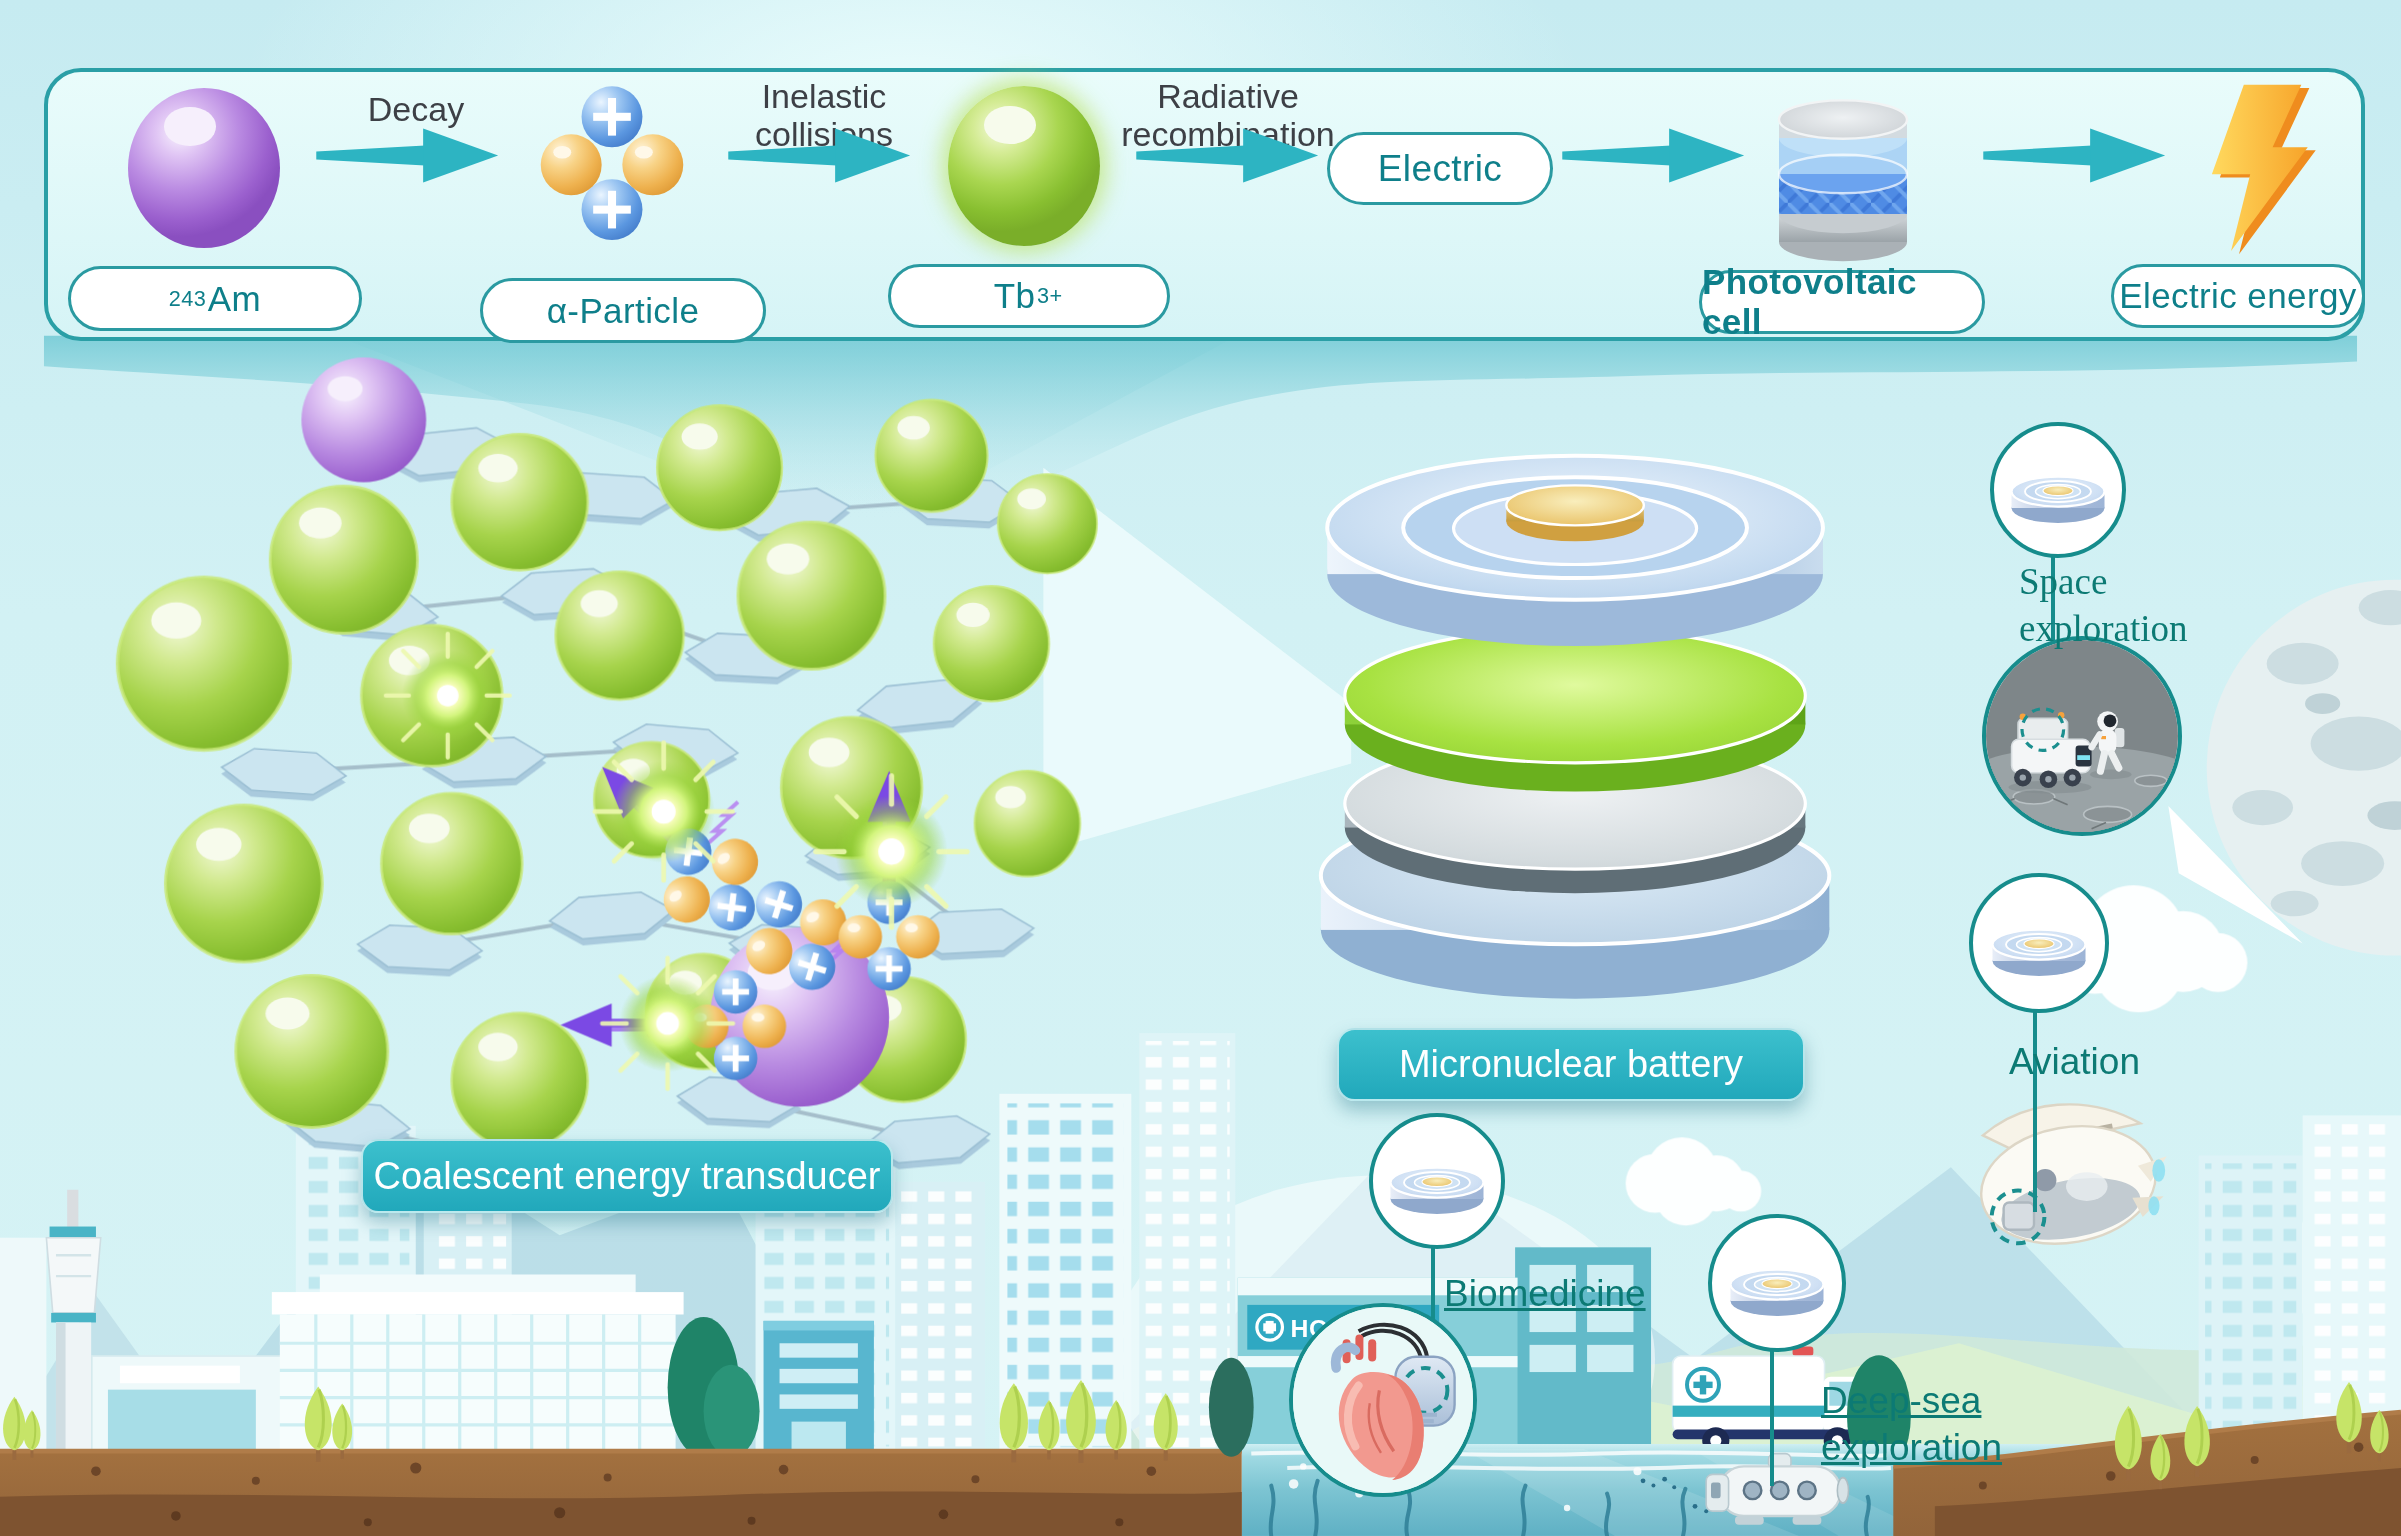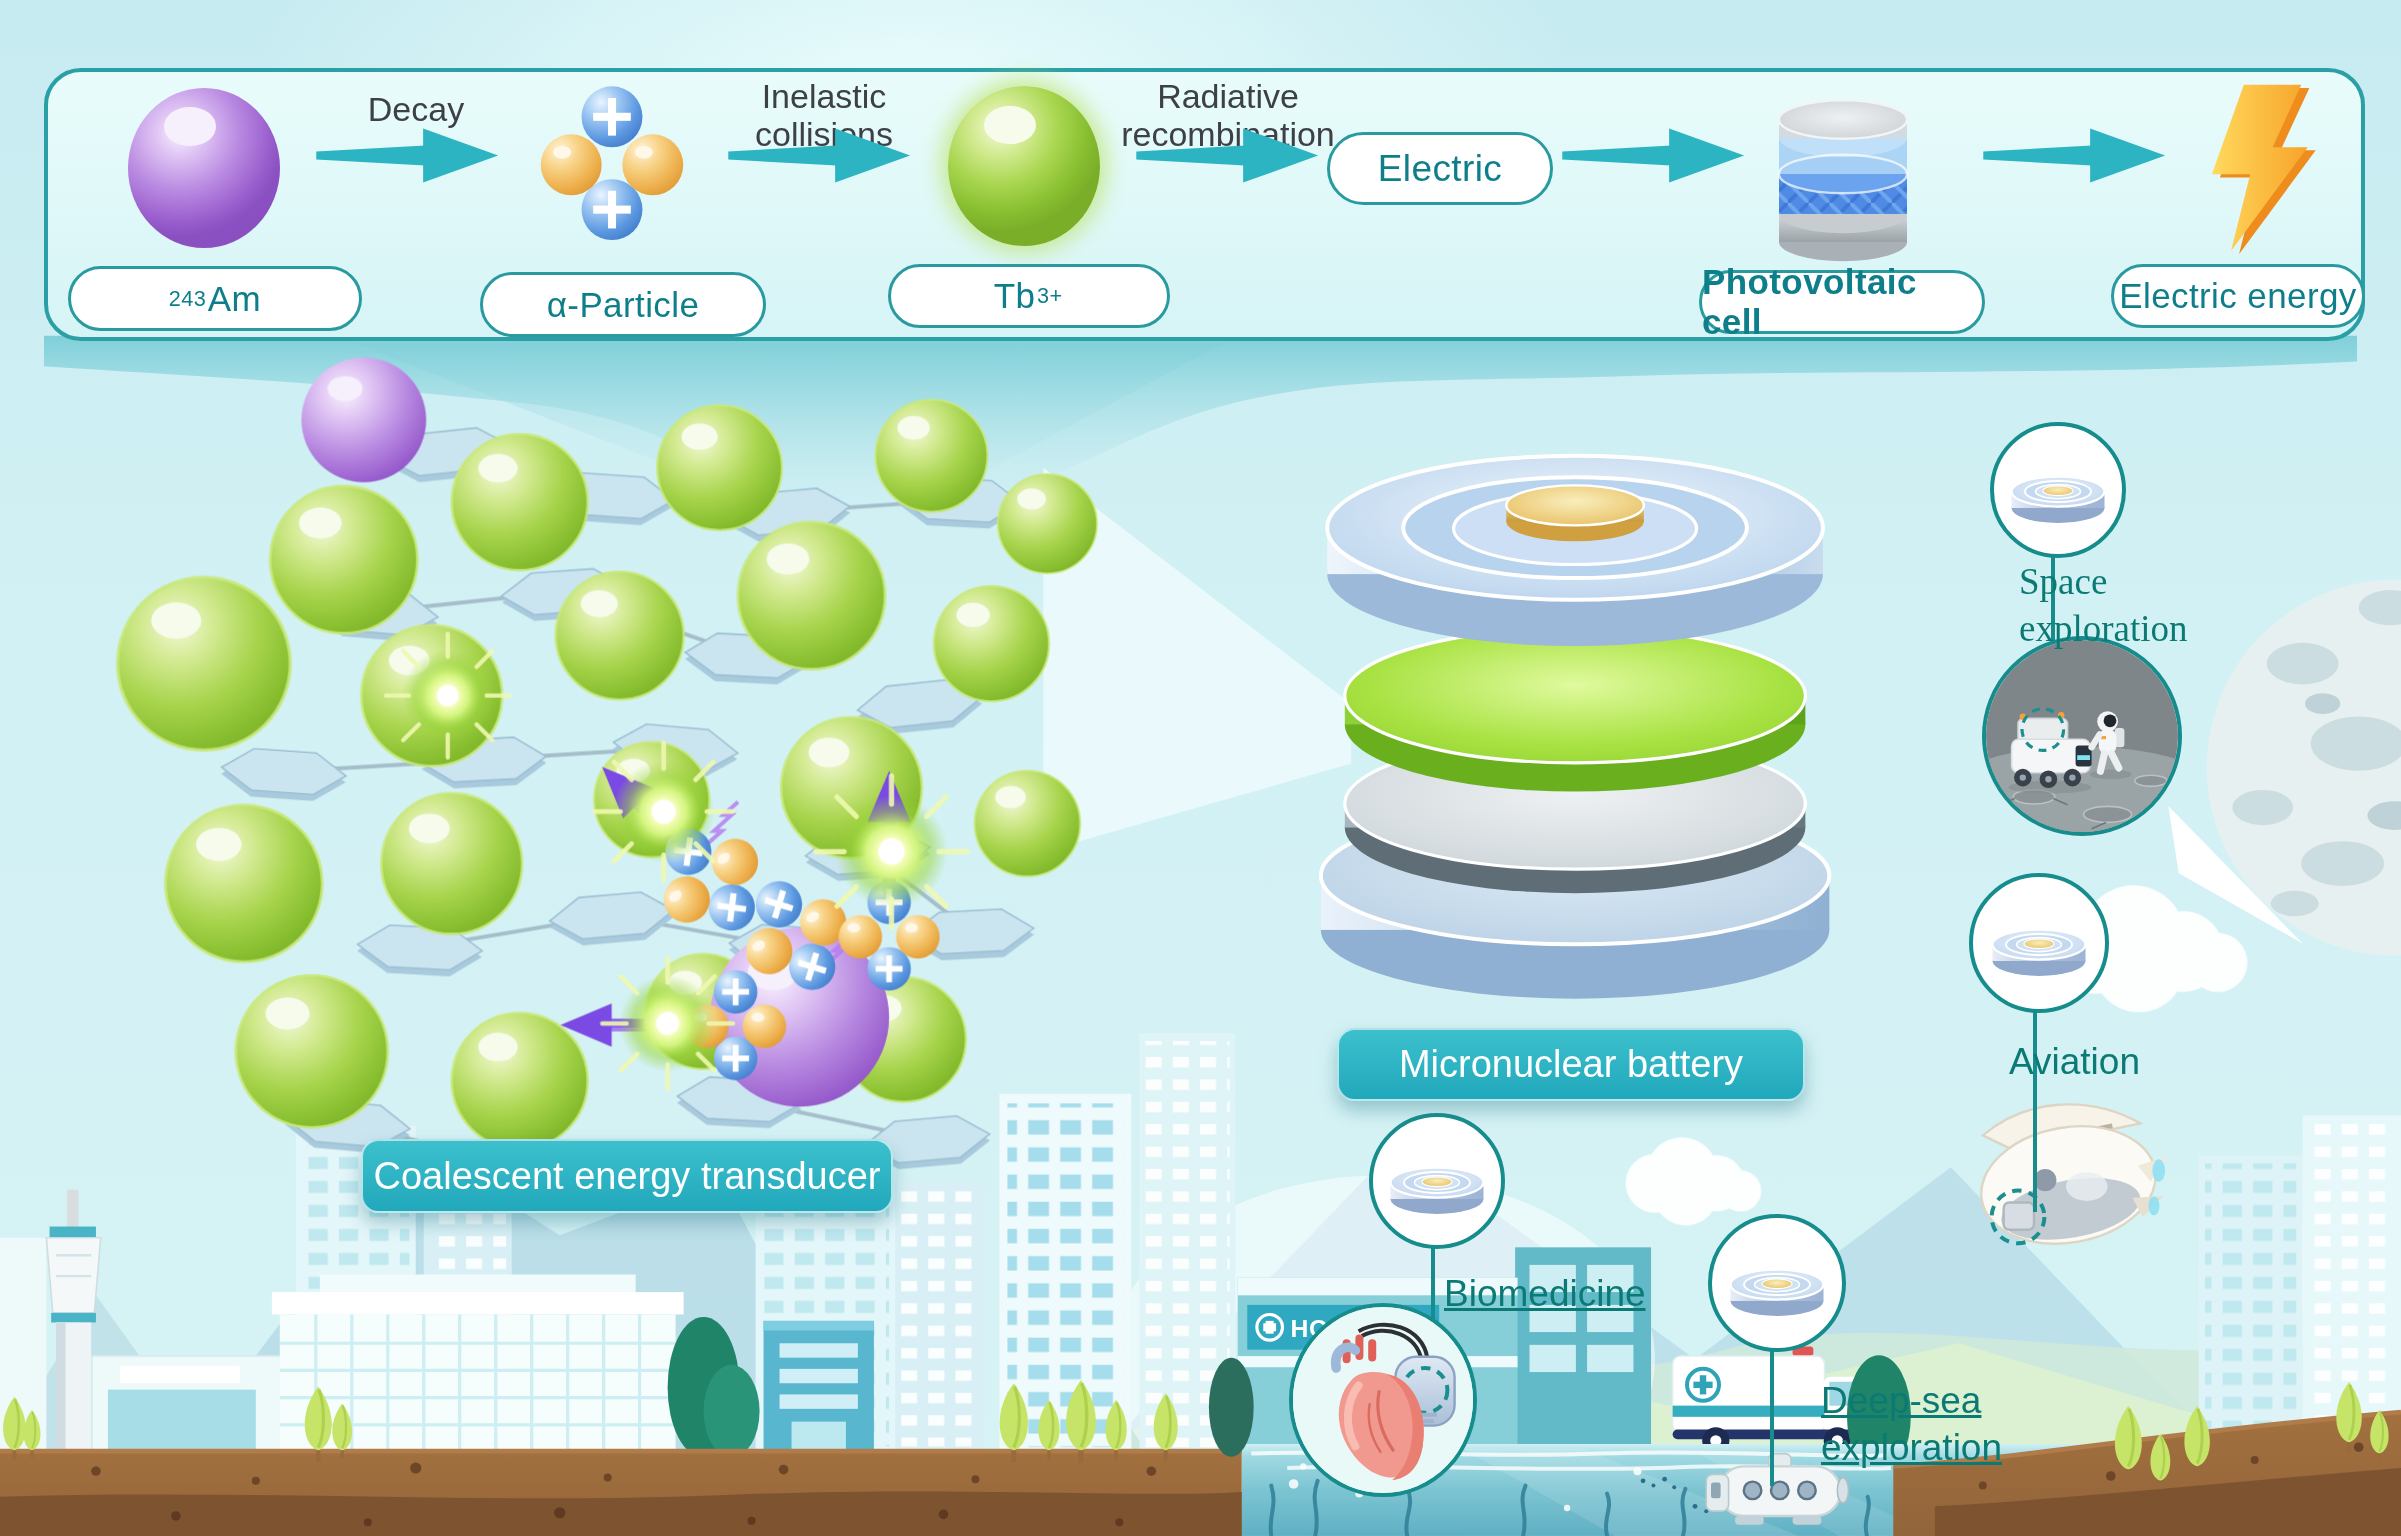--- a/index.html
+++ b/index.html
@@ -637,21 +637,21 @@
         <polygon points="0,37 142,29 142,55 0,47" fill="#2db4c2"></polygon>
         <polygon points="134,8 228,42 134,76" fill="#2db4c2"></polygon>
       </svg>
 
   <svg class="abs" style="left:472px;top:0;" width="184" height="184" viewBox="0 0 230 230">
     <use href="#pplus" transform="translate(115,56) scale(1.12)"></use>
     <use href="#pplus" transform="translate(115,172) scale(1.12)"></use>
     <use href="#nball" transform="translate(64,116) scale(1.12)"></use>
     <use href="#nball" transform="translate(166,116) scale(1.12)"></use>
   </svg>
-  <div class="pill" style="left:432px;top:200px;width:280px;height:59px;">α-Particle</div>
+  <div class="pill" style="left:432px;top:206px;width:280px;height:59px;">α-Particle</div>
   <div class="flowlabel" style="left:672px;top:4.8px;width:208px;">Inelastic
 collisions</div>
   <svg class="flow-arrow" style="left:680px;top:50px;" viewBox="0 0 230 84">
         <polygon points="0,37 142,29 142,55 0,47" fill="#2db4c2"></polygon>
         <polygon points="134,8 228,42 134,76" fill="#2db4c2"></polygon>
       </svg>
 
   <div class="sphere green-ball" style="left:900px;top:14.4px;width:152px;height:160px;">
         <span class="hl"></span>
       </div>

